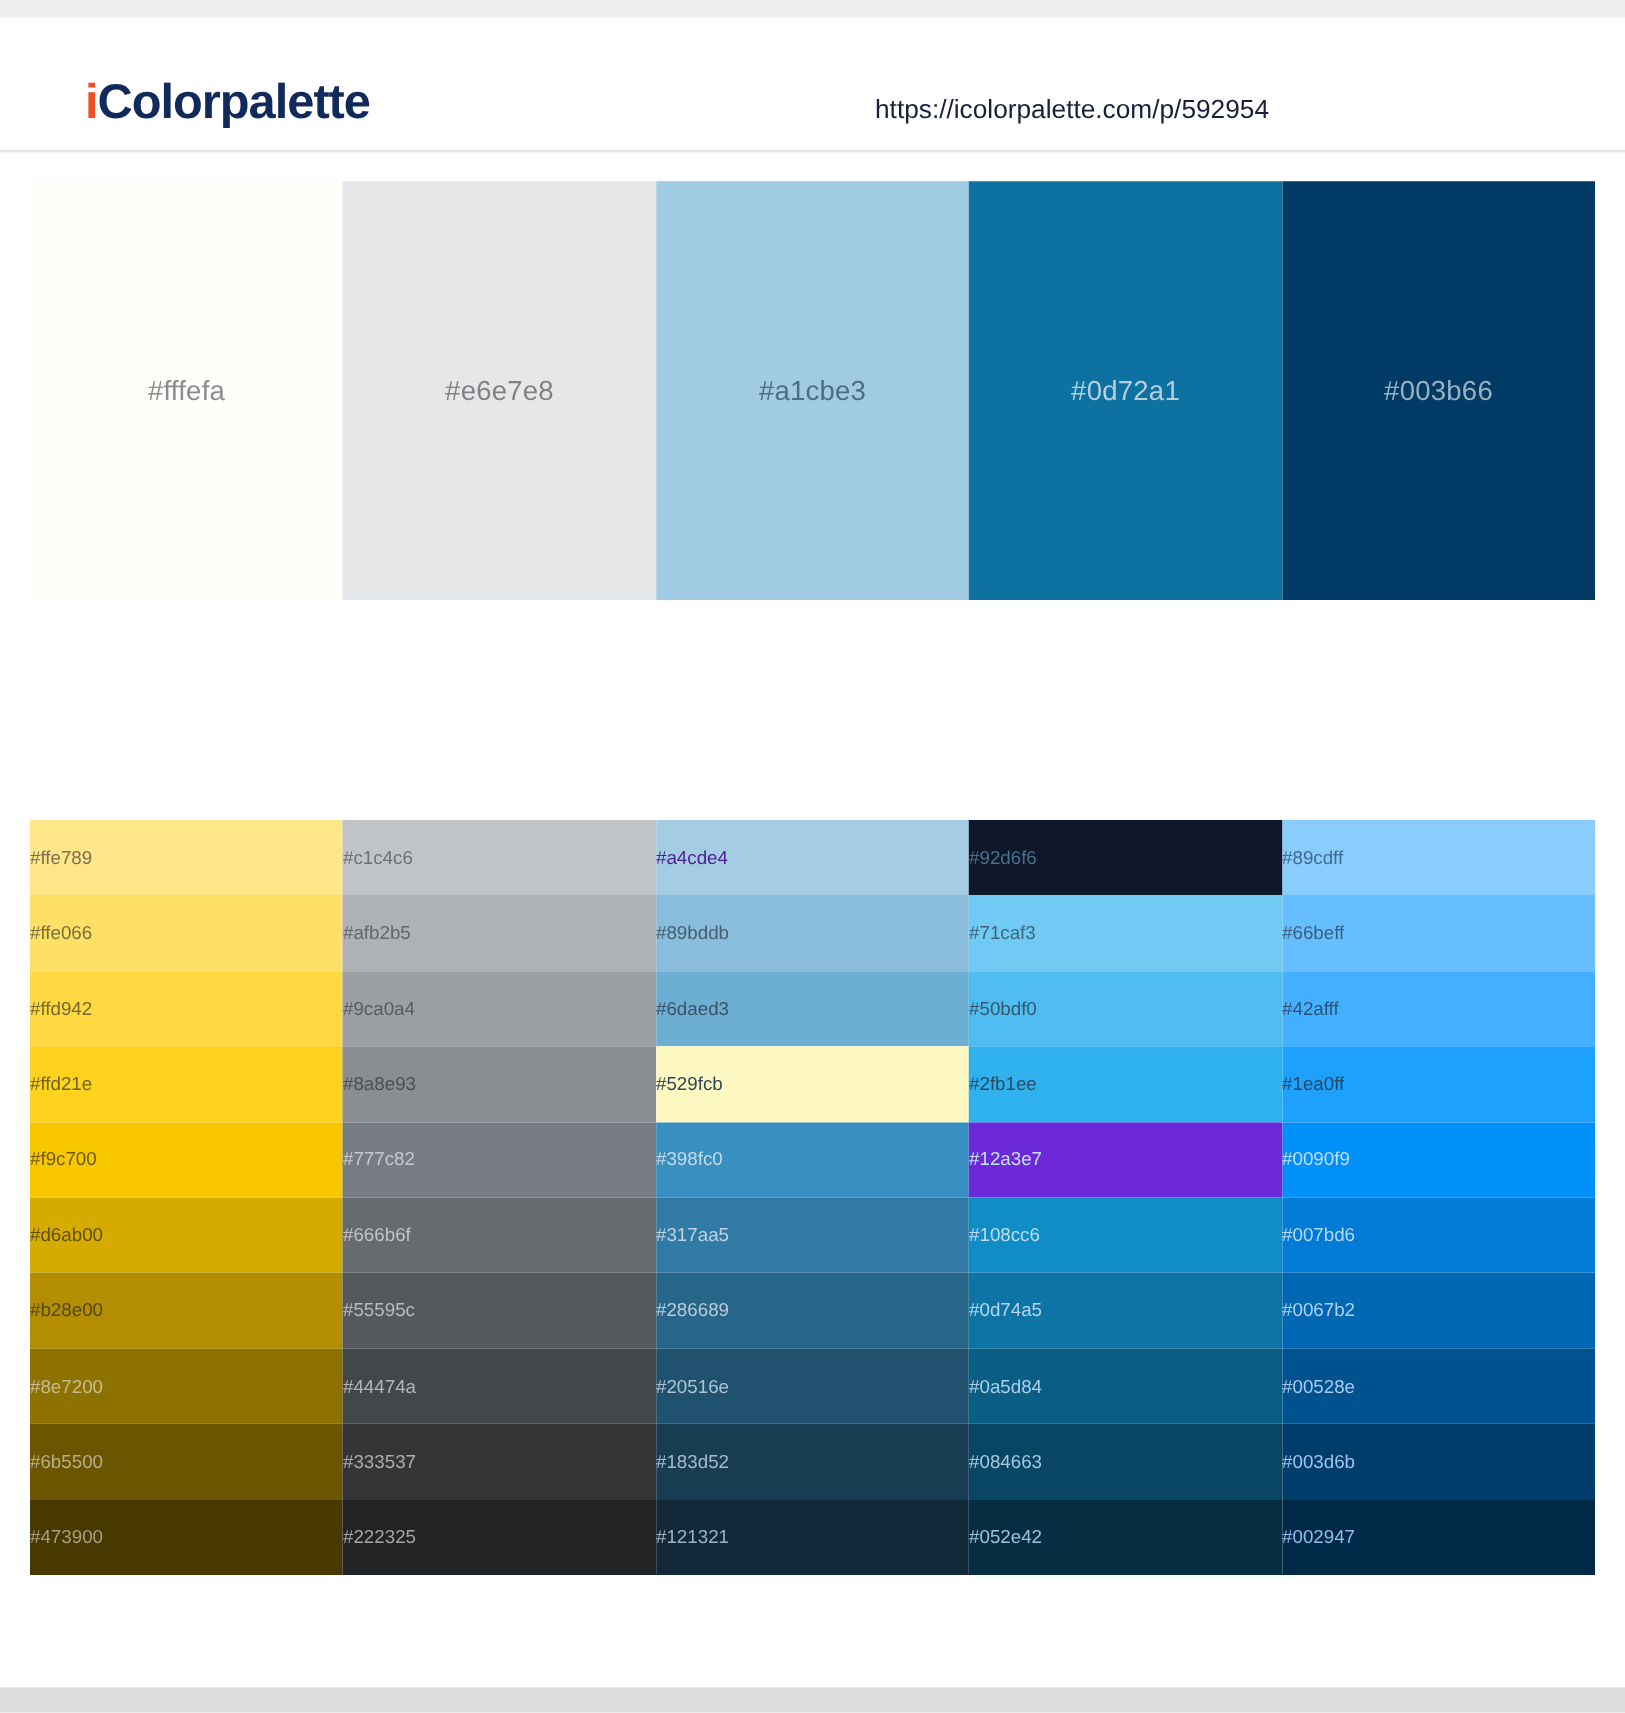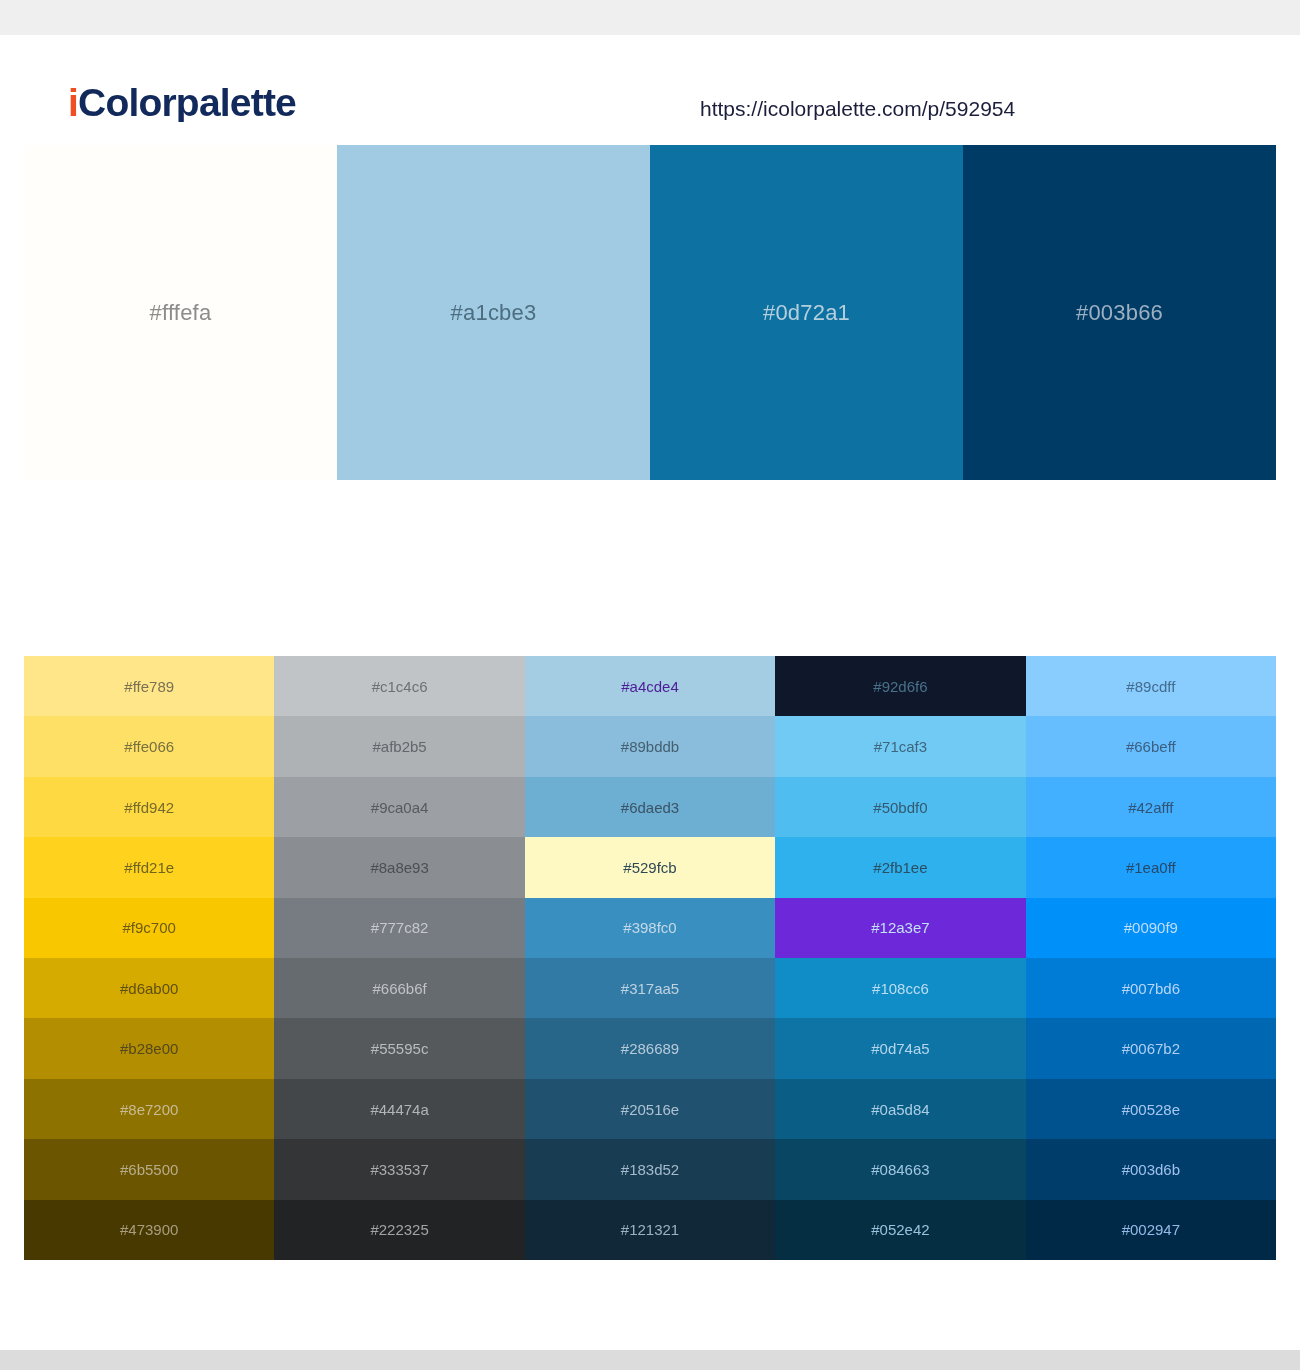--- a/index.html
+++ b/index.html
@@ -27,21 +27,20 @@
     background: #efefef;
   }
 
   
   .header {
     position: absolute;
     left: 0; top: 14px;
     width: 1300px; height: 108px;
     background: #ffffff;
     border-bottom: 2px solid #e4e4e4;
-    margin-top: 21px;
   }
 
   .logo {
     position: absolute;
     left: 68px; top: 48px;
     font-size: 39px;
     font-weight: bold;
     letter-spacing: -0.8px;
     white-space: nowrap;
     line-height: 1;
@@ -96,21 +95,20 @@
   }
   .shade-col {
     flex: 1 1 0;
     display: flex;
     flex-direction: column;
   }
   .shade-cell {
     flex: 1 1 0;
     display: flex;
     align-items: center;
-    justify-content: center;
     font-size: 15px;
     line-height: 1;
     white-space: nowrap;
   }
 
   
   .bottom-strip {
     position: absolute;
     left: 0; top: 1350px;
     width: 1300px; height: 20px;
@@ -130,20 +128,23 @@
     </div>
     <div class="site-url">https://icolorpalette.com/p/592954</div>
   </div>
 
   <div class="sheet"></div>
 
   <div class="main-swatches">
     <div class="main-swatch" style="background:#fffefa">
       <span class="label" style="color:#8c8c8c">#fffefa</span>
     </div>
+    <div class="main-swatch" style="background:#e6e7e8">
+      <span class="label" style="color:#808285">#e6e7e8</span>
+    </div>
     <div class="main-swatch" style="background:#a1cbe3">
       <span class="label" style="color:#4d6d80">#a1cbe3</span>
     </div>
     <div class="main-swatch" style="background:#0d72a1">
       <span class="label" style="color:#b6cfdd">#0d72a1</span>
     </div>
     <div class="main-swatch" style="background:#003b66">
       <span class="label" style="color:#9bb0c1">#003b66</span>
     </div>
   </div>

